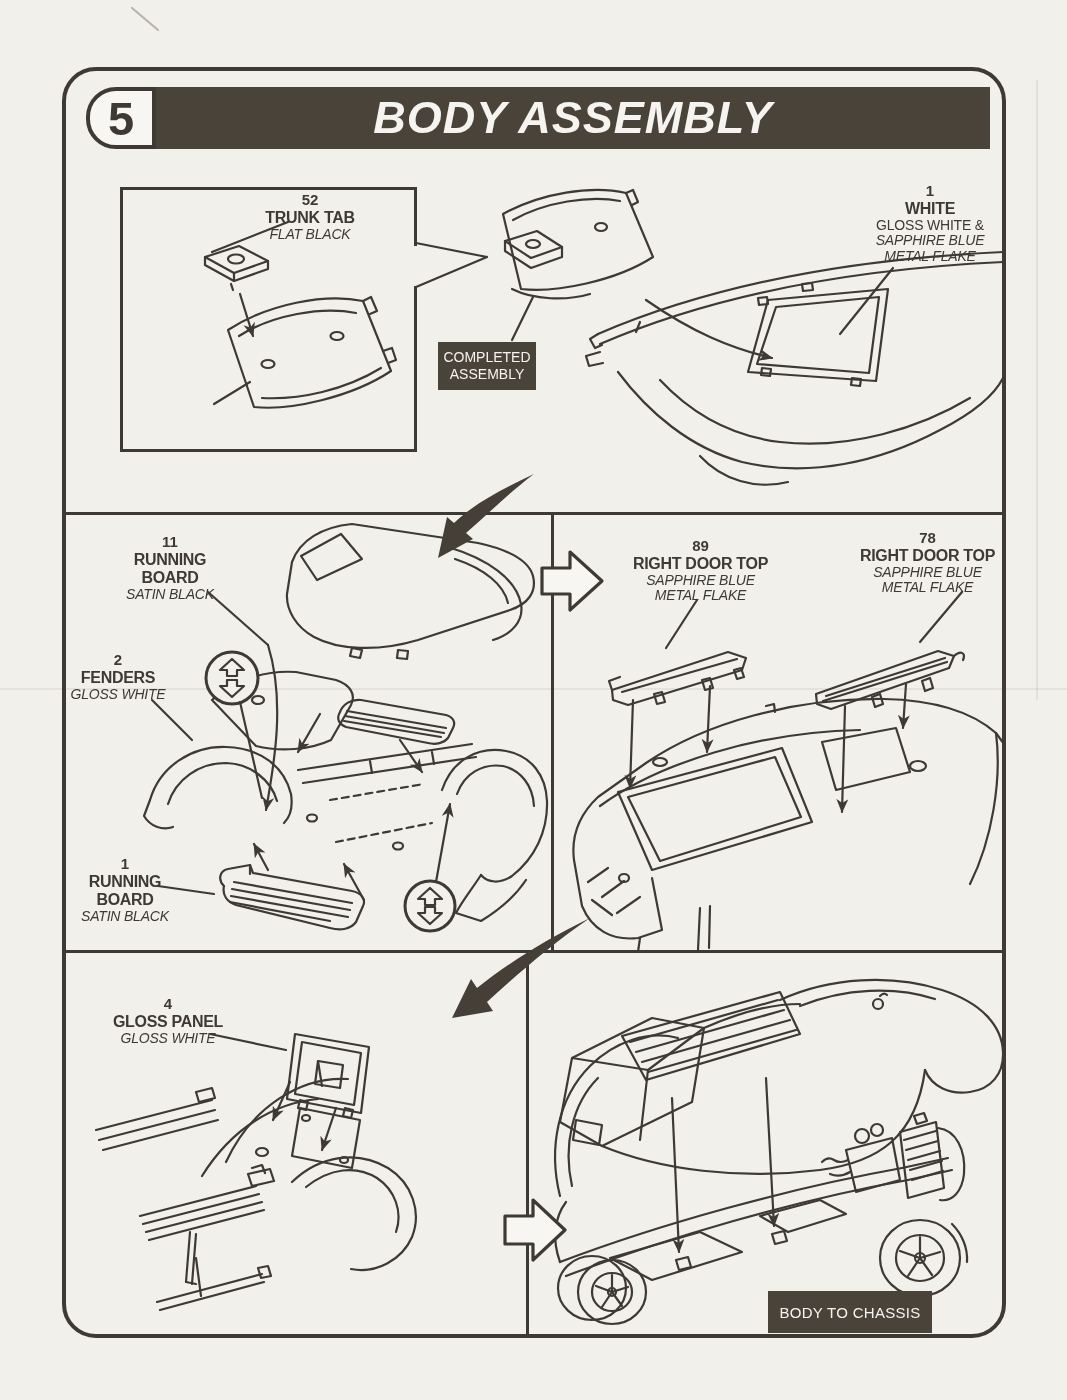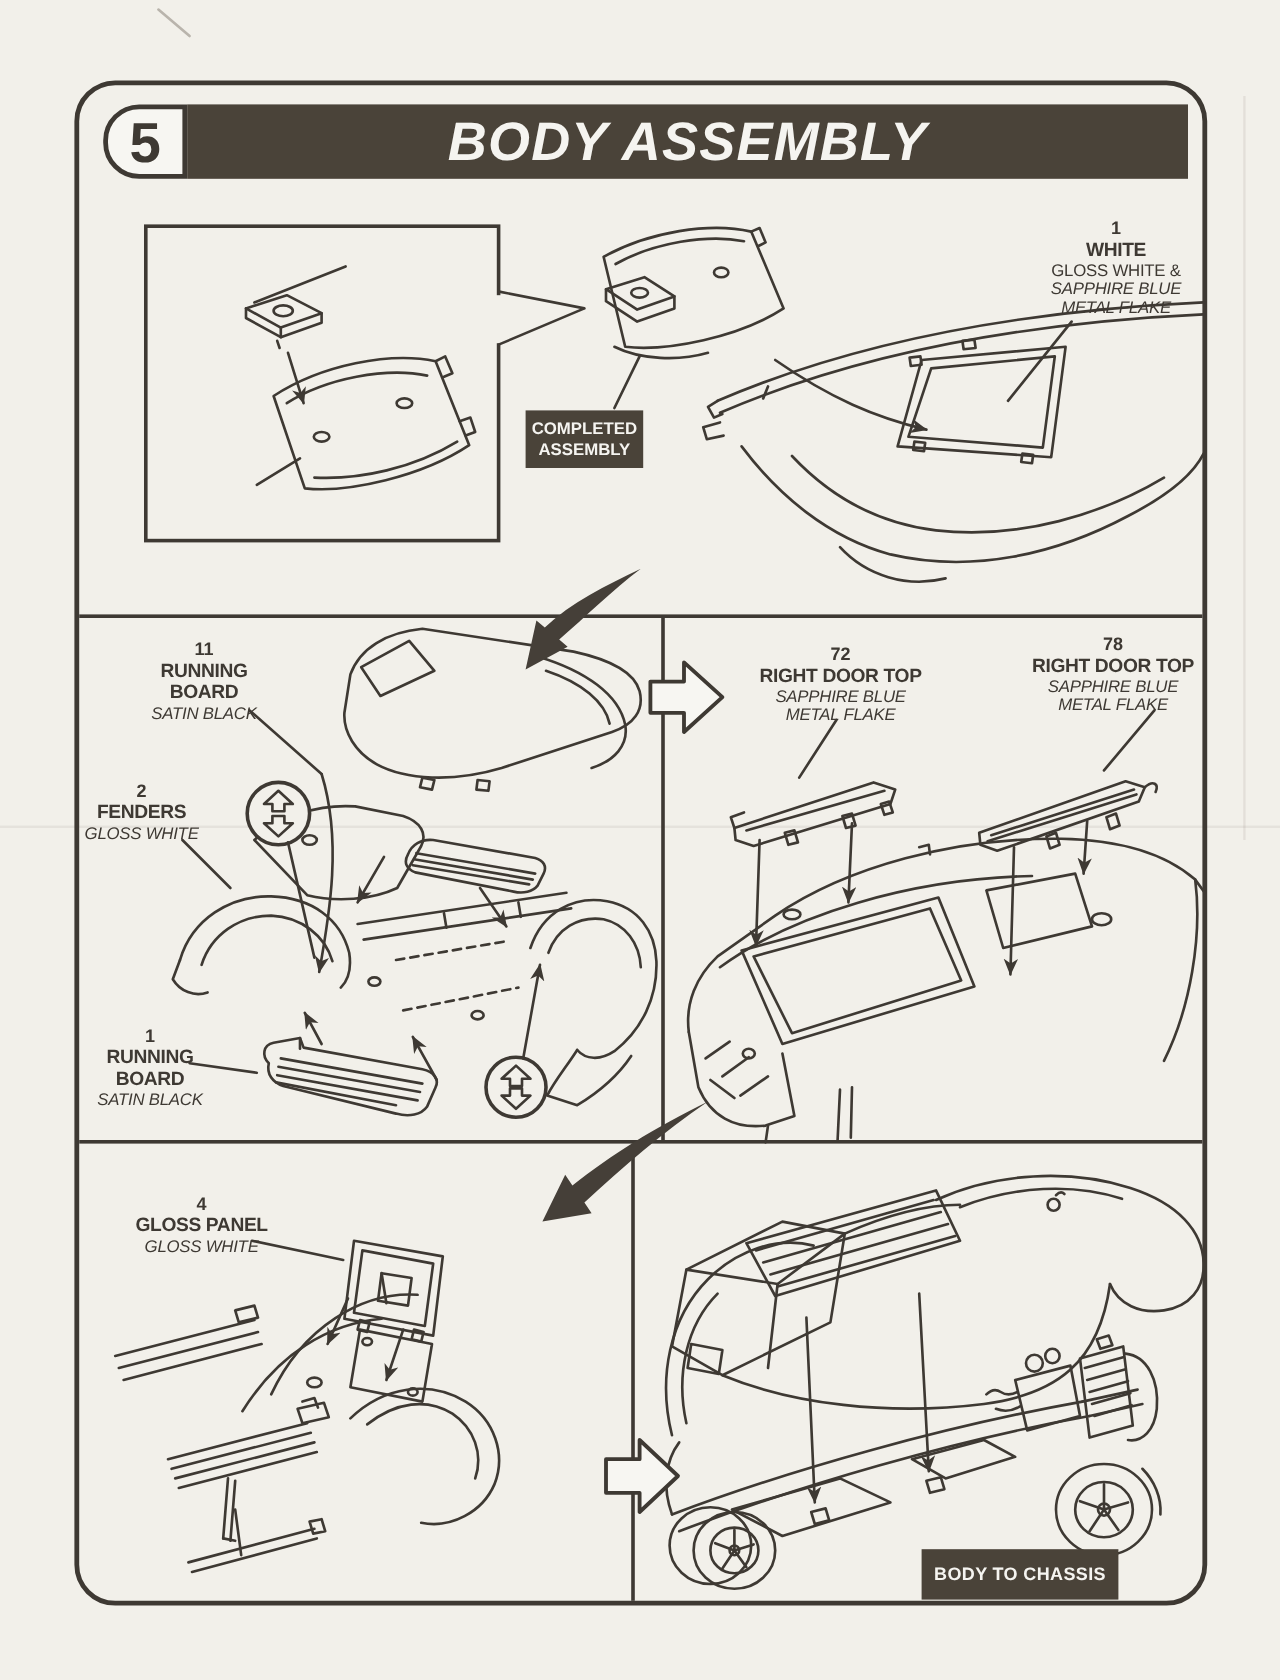--- a/index.html
+++ b/index.html
@@ -37,21 +37,21 @@
   svg.overlay{position:absolute; left:0; top:0; pointer-events:none;}
   .lbl{
     position:absolute; text-align:center; line-height:1.12; color:#3e3933;
   }
   .lbl .num{font-size:15px; font-weight:bold;}
   .lbl .nm{font-size:16px; font-weight:bold; letter-spacing:-0.3px;}
   .lbl .fin{font-size:14px; font-style:italic; letter-spacing:-0.2px;}
   .dark-box{
     position:absolute; background:#4a4339; color:#f5f4f0;
     display:flex; flex-direction:column; align-items:center; justify-content:center;
-    font-weight:bold; text-align:center;
+    font-weight:normal; text-align:center;
   }
   #completed-box{left:438px; top:342px; width:98px; height:48px; font-size:14px; line-height:1.25;}
   #body-chassis-box{left:768px; top:1291px; width:164px; height:42px; font-size:15px; letter-spacing:0.3px;}
 </style>
 </head>
 <body>
 
 <div id="page">
 
   <div class="crease-h" style="top:688px;"></div>
@@ -331,20 +331,25 @@
       <path fill="#453f38" stroke="none" d="M534,474 C505,488 476,502 454,523 L447,517 L438,558 L473,539 L466,533 C488,514 510,492 534,474 Z"></path>
       <path fill="#453f38" stroke="none" d="M590,918 C545,940 510,962 477,988 L471,979 L452,1018 L493,1011 L487,1002 C520,972 552,944 590,918 Z"></path>
 
       <path fill="#f7f6f2" stroke-width="3.2" d="M542,568 L570,568 L570,552 L602,581 L570,610 L570,594 L542,594 Z"></path>
       <path fill="#f7f6f2" stroke-width="3.2" d="M505,1216 L533,1216 L533,1200 L565,1230 L533,1260 L533,1244 L505,1244 Z"></path>
 
       <path d="M132,8 L158,30" stroke="#b9b4ac"></path>
     </g>
   </svg>
 
+  <div class="lbl" style="left:240px;top:192px;width:140px;">
+    <div class="num">52</div>
+    <div class="nm">TRUNK TAB</div>
+    <div class="fin">FLAT BLACK</div>
+  </div>
 
 
   <div class="lbl" style="left:860px;top:183px;width:140px;">
     <div class="num">1</div>
     <div class="nm">WHITE</div>
     <div class="fin" style="font-style:normal;">GLOSS WHITE &amp;</div>
     <div class="fin">SAPPHIRE BLUE</div>
     <div class="fin">METAL FLAKE</div>
   </div>
 
@@ -362,21 +367,21 @@
   </div>
 
   <div class="lbl" style="left:55px;top:856px;width:140px;">
     <div class="num">1</div>
     <div class="nm">RUNNING</div>
     <div class="nm">BOARD</div>
     <div class="fin">SATIN BLACK</div>
   </div>
 
   <div class="lbl" style="left:628px;top:538px;width:145px;">
-    <div class="num">72</div>
+    <div class="num">89</div>
     <div class="nm">RIGHT DOOR TOP</div>
     <div class="fin">SAPPHIRE BLUE</div>
     <div class="fin">METAL FLAKE</div>
   </div>
 
   <div class="lbl" style="left:855px;top:530px;width:145px;">
     <div class="num">78</div>
     <div class="nm">RIGHT DOOR TOP</div>
     <div class="fin">SAPPHIRE BLUE</div>
     <div class="fin">METAL FLAKE</div>

